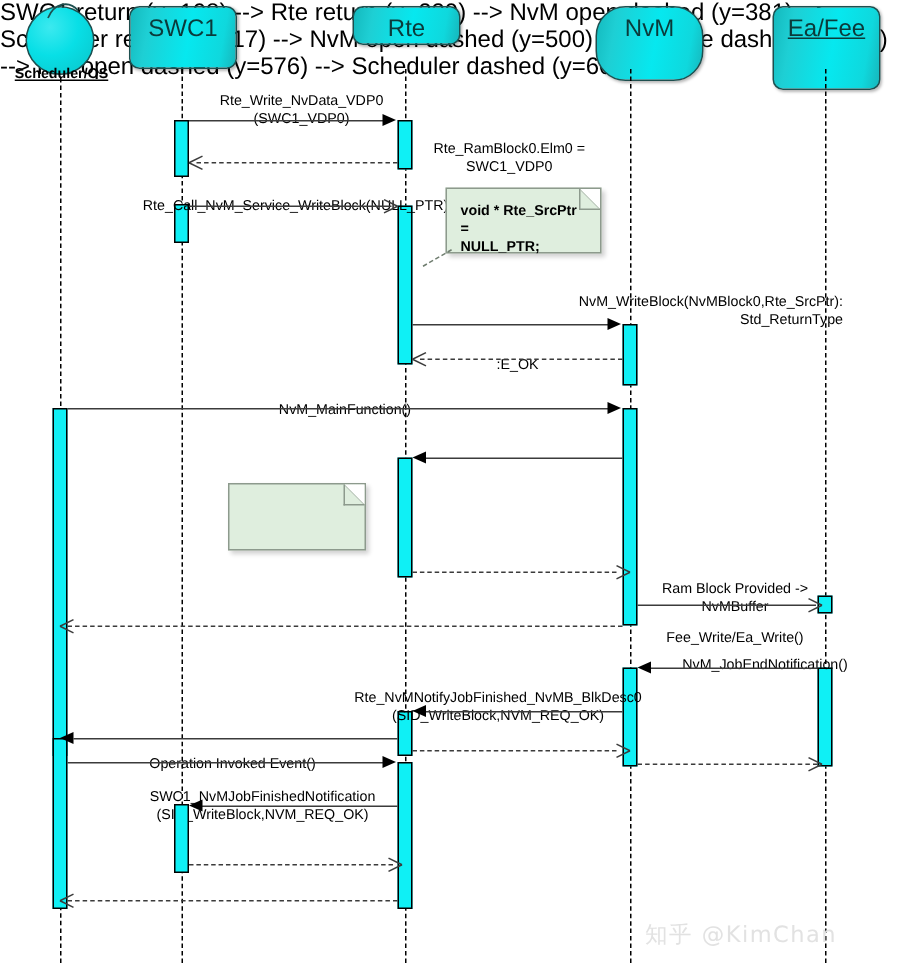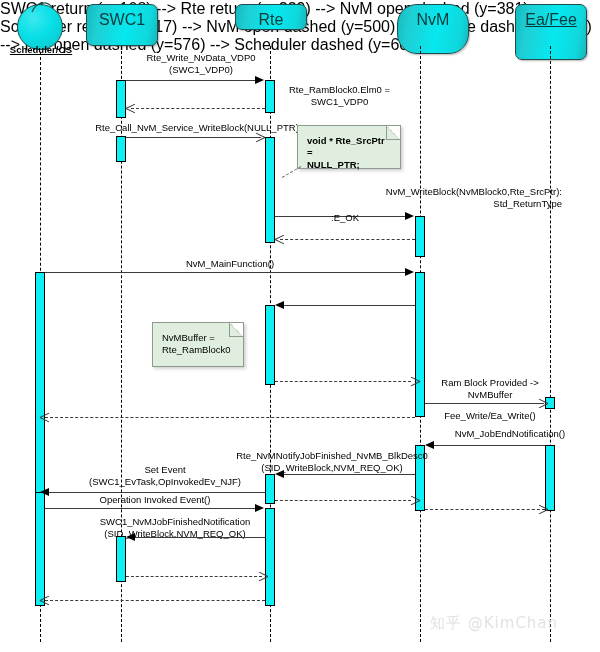--- a/index.html
+++ b/index.html
@@ -71,21 +71,21 @@
   }
   .arrowhead.open-l:before,.arrowhead.open-l:after{
     content:"";position:absolute;left:0;width:10px;height:0;
     border-top:1px solid #3b3b3b;
   }
   .arrowhead.open-l:before{top:0;transform:rotate(-26deg);transform-origin:0 50%;}
   .arrowhead.open-l:after{top:0;transform:rotate(26deg);transform-origin:0 50%;}
 
   .msg-label{
     position:absolute;font-size:9.5px;color:#000;
-    text-align:center;white-space:nowrap;line-height:12px;
+    text-align:center;white-space:nowrap;line-height:12px;margin-top:10px;
   }
 
   
   .note{
     position:absolute;
     background:#dfeede;
     border:1px solid #8d9a8d;
     box-shadow:2px 2px 3px rgba(0,0,0,.18);
     font-size:9.5px;color:#000;line-height:12px;
     padding:9px 8px 6px 9px;
@@ -189,38 +189,36 @@
   </div>
   <div class="note-anchor" style="left:282px;top:177px;width:22px;transform:rotate(-30deg);transform-origin:0 50%;"></div>
 
   
   <div class="msg-label" style="left: 277px; top: 186px; width: 285px; text-align: right; white-space: pre-line;">NvM_WriteBlock(NvMBlock0,Rte_SrcPtr):
 Std_ReturnType</div>
   <div class="msg-line" style="left:275px;top:216px;width:131px;"></div>
   <div class="arrowhead solid-r" style="left:405px;top:212px;"></div>
 
    Rte return (y=239) --&gt;
-  <div class="msg-label" style="left:275px;top:212px;width:140px;">:E_OK</div>
+  <div class="msg-label" style="left:275px;top:228px;width:140px;">:E_OK</div>
   <div class="msg-line ret" style="left:280px;top:239px;width:135px;"></div>
   <div class="arrowhead open-l" style="left:275px;top:239px;"></div>
 
   
   <div class="msg-label" style="left:45px;top:258px;width:370px;">NvM_MainFunction()</div>
   <div class="msg-line" style="left:45px;top:272px;width:361px;"></div>
   <div class="arrowhead solid-r" style="left:405px;top:268px;"></div>
 
   
   <div class="msg-line" style="left:284px;top:305px;width:131px;"></div>
   <div class="arrowhead solid-l" style="left:275px;top:301px;"></div>
 
   
   <div class="note" style="left:152px;top:322px;width:92px;height:45px;">
     <span class="fold"></span>
-    <span style="white-space:pre-line;">NvMBuffer =
-Rte_RamBlock0</span>
   </div>
 
    NvM open dashed (y=381) --&gt;
   <div class="msg-line ret" style="left:275px;top:381px;width:136px;"></div>
   <div class="arrowhead open-r" style="left:410px;top:381px;"></div>
 
   
   <div class="msg-label" style="left: 430px; top: 377px; width: 120px; text-align: center; white-space: pre-line;">Ram Block Provided -&gt;
 NvMBuffer</div>
   <div class="msg-line" style="left:425px;top:403px;width:119px;"></div>
@@ -238,22 +236,20 @@
   <div class="msg-line" style="left:434px;top:445px;width:111px;"></div>
   <div class="arrowhead solid-l" style="left:425px;top:441px;"></div>
 
   
   <div class="msg-label" style="left: 222px; top: 450px; width: 220px; text-align: center; white-space: pre-line;">Rte_NvMNotifyJobFinished_NvMB_BlkDesc0
 (SID_WriteBlock,NVM_REQ_OK)</div>
   <div class="msg-line" style="left:284px;top:474px;width:131px;"></div>
   <div class="arrowhead solid-l" style="left:275px;top:470px;"></div>
 
   
-  <div class="msg-label" style="left: 60px; top: 464px; width: 210px; text-align: center; white-space: pre-line;">Set Event
-(SWC1_EvTask,OpInvokedEv_NJF)</div>
   <div class="msg-line" style="left:49px;top:492px;width:216px;"></div>
   <div class="arrowhead solid-l" style="left:40px;top:488px;"></div>
 
    NvM open dashed (y=500) --&gt;
   <div class="msg-line ret" style="left:275px;top:500px;width:136px;"></div>
   <div class="arrowhead open-r" style="left:410px;top:500px;"></div>
 
    Ea/Fee dashed (y=509) --&gt;
   <div class="msg-line ret" style="left:425px;top:509px;width:120px;"></div>
   <div class="arrowhead open-r" style="left:538px;top:509px;"></div>

